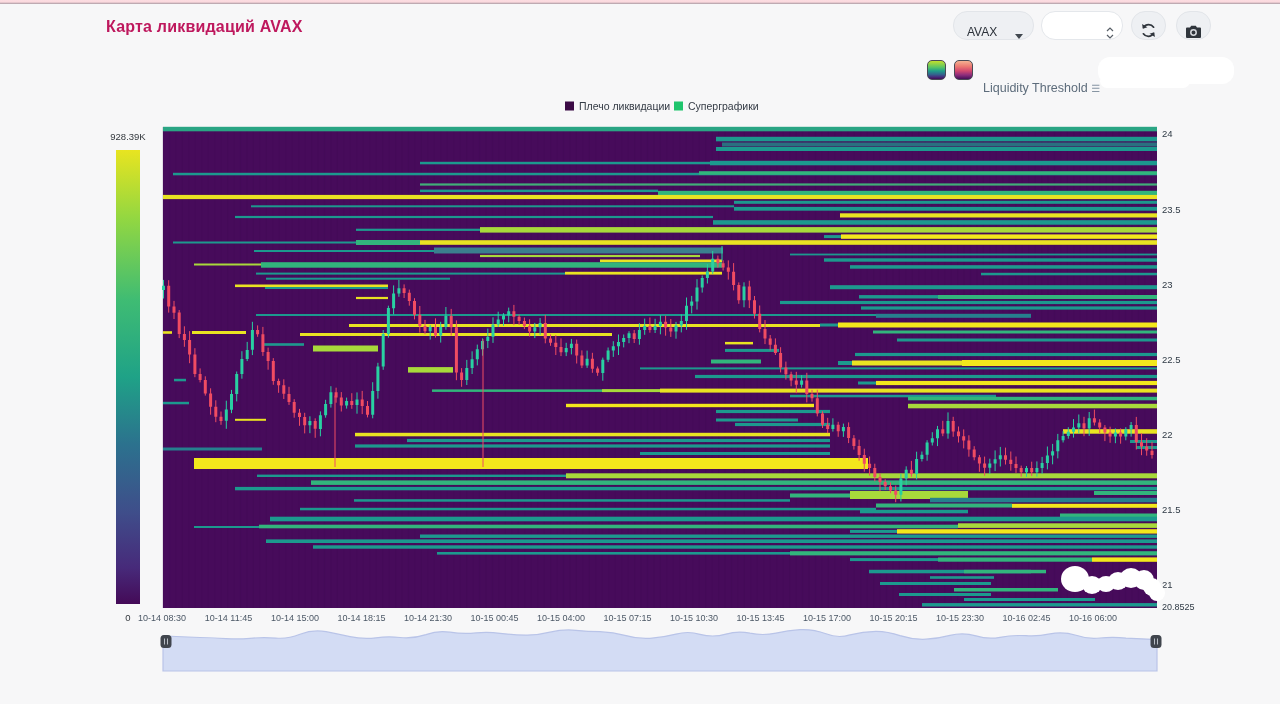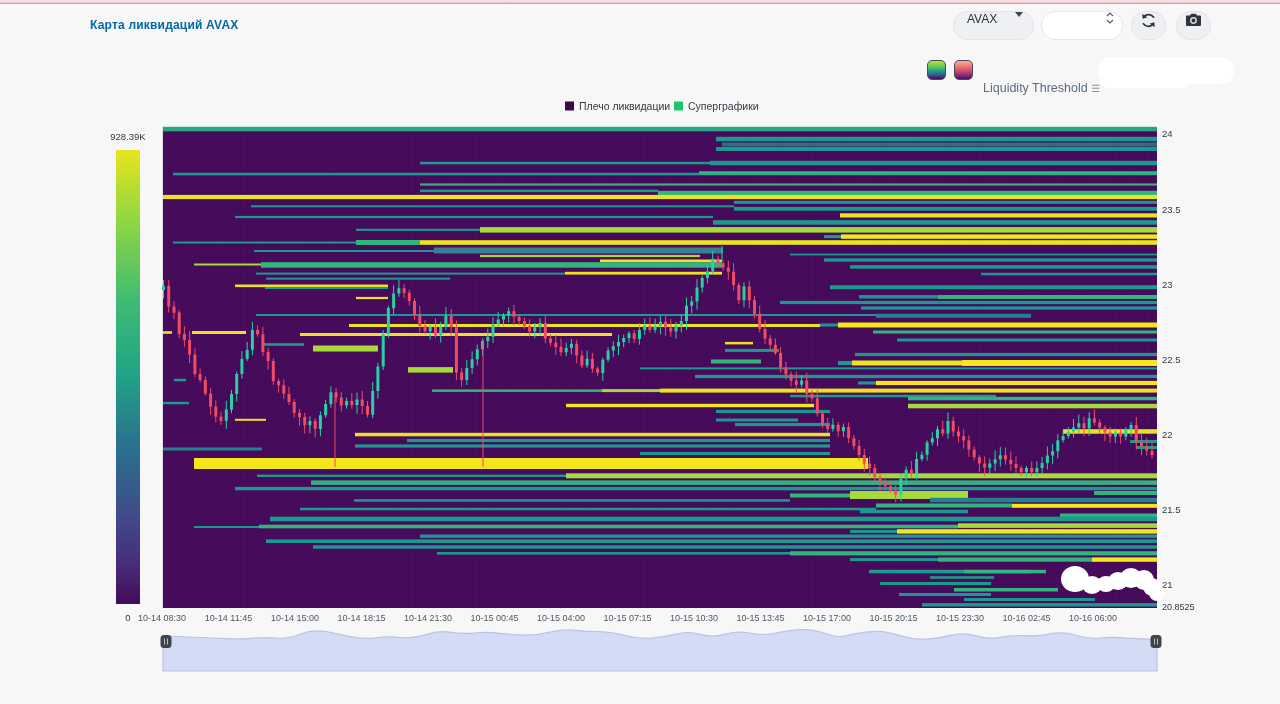--- a/index.html
+++ b/index.html
@@ -1,17 +1,17 @@
 <!DOCTYPE html>
 <html><head><meta charset="utf-8"><style>
 *{margin:0;padding:0;box-sizing:border-box}
 html,body{width:1280px;height:704px;background:#f7f7f8;font-family:"Liberation Sans",sans-serif;overflow:hidden;position:relative}
 .topline{position:absolute;top:0;left:0;width:1280px;height:4px;background:linear-gradient(#fcdce1 0,#fbd9de 55%,#b6a0a9 80%,#cdbcc2 100%)}
-h1{position:absolute;left:90px;top:18px;font-size:12px;font-weight:700;color:#0369a1;letter-spacing:.2px}
-.btn{position:absolute;top:11px;height:29px;background:#eef0f3;border:1px solid #e2e5e9;border-radius:14px;display:flex;align-items:flex-start;justify-content:center}
+h1{position:absolute;left:106px;top:18px;font-size:16px;font-weight:700;color:#be185d;letter-spacing:.2px}
+.btn{position:absolute;top:11px;height:29px;background:#eef0f3;border:1px solid #e2e5e9;border-radius:14px;display:flex;align-items:flex-end;justify-content:center}
 .sel{left:953px;width:81px;font-size:12px;color:#2b3139;justify-content:space-between;padding:0 10px 0 13px}
 .inp{left:1041px;width:82px;background:#fff;border:1px solid #e4e7eb;justify-content:flex-end;padding-right:8px}
 .ref{left:1131px;width:35px}
 .cam{left:1176px;width:35px}
 .grad{position:absolute;top:60px;width:19px;height:20px;border-radius:5px;border:1px solid #4a4a55}
 .lt{position:absolute;left:983px;top:81px;font-size:12.5px;color:#5d6c7b}
 .scrib{position:absolute;background:#fff;border-radius:12px}
 </style></head><body>
 <svg width="1280" height="704" viewBox="0 0 1280 704" font-family="Liberation Sans, sans-serif">
     <rect x="163" y="127" width="994" height="481" fill="#470b5b"></rect>

